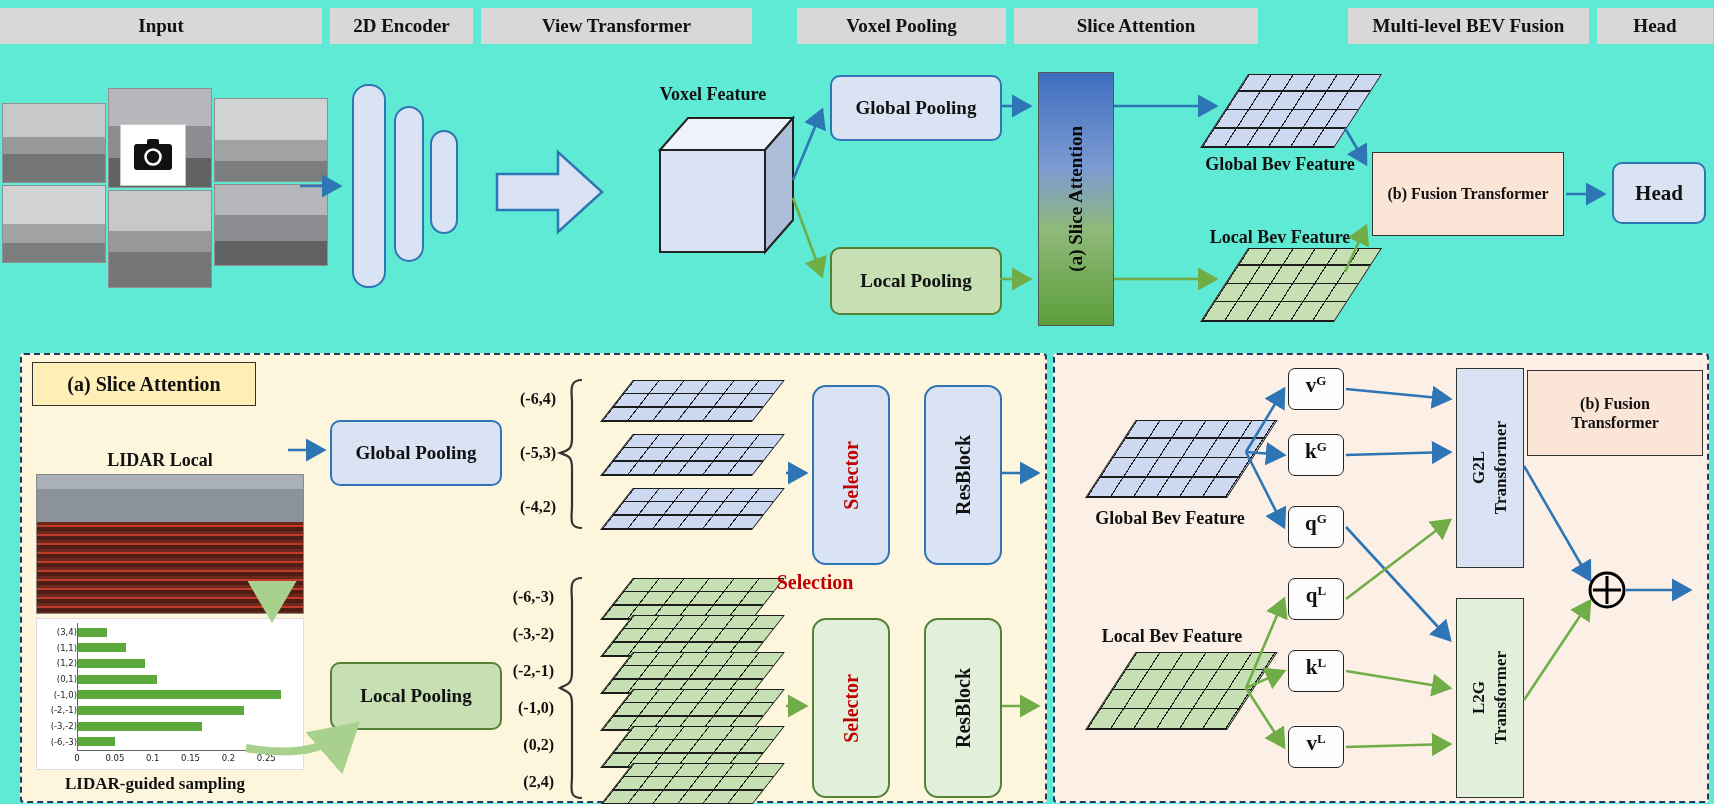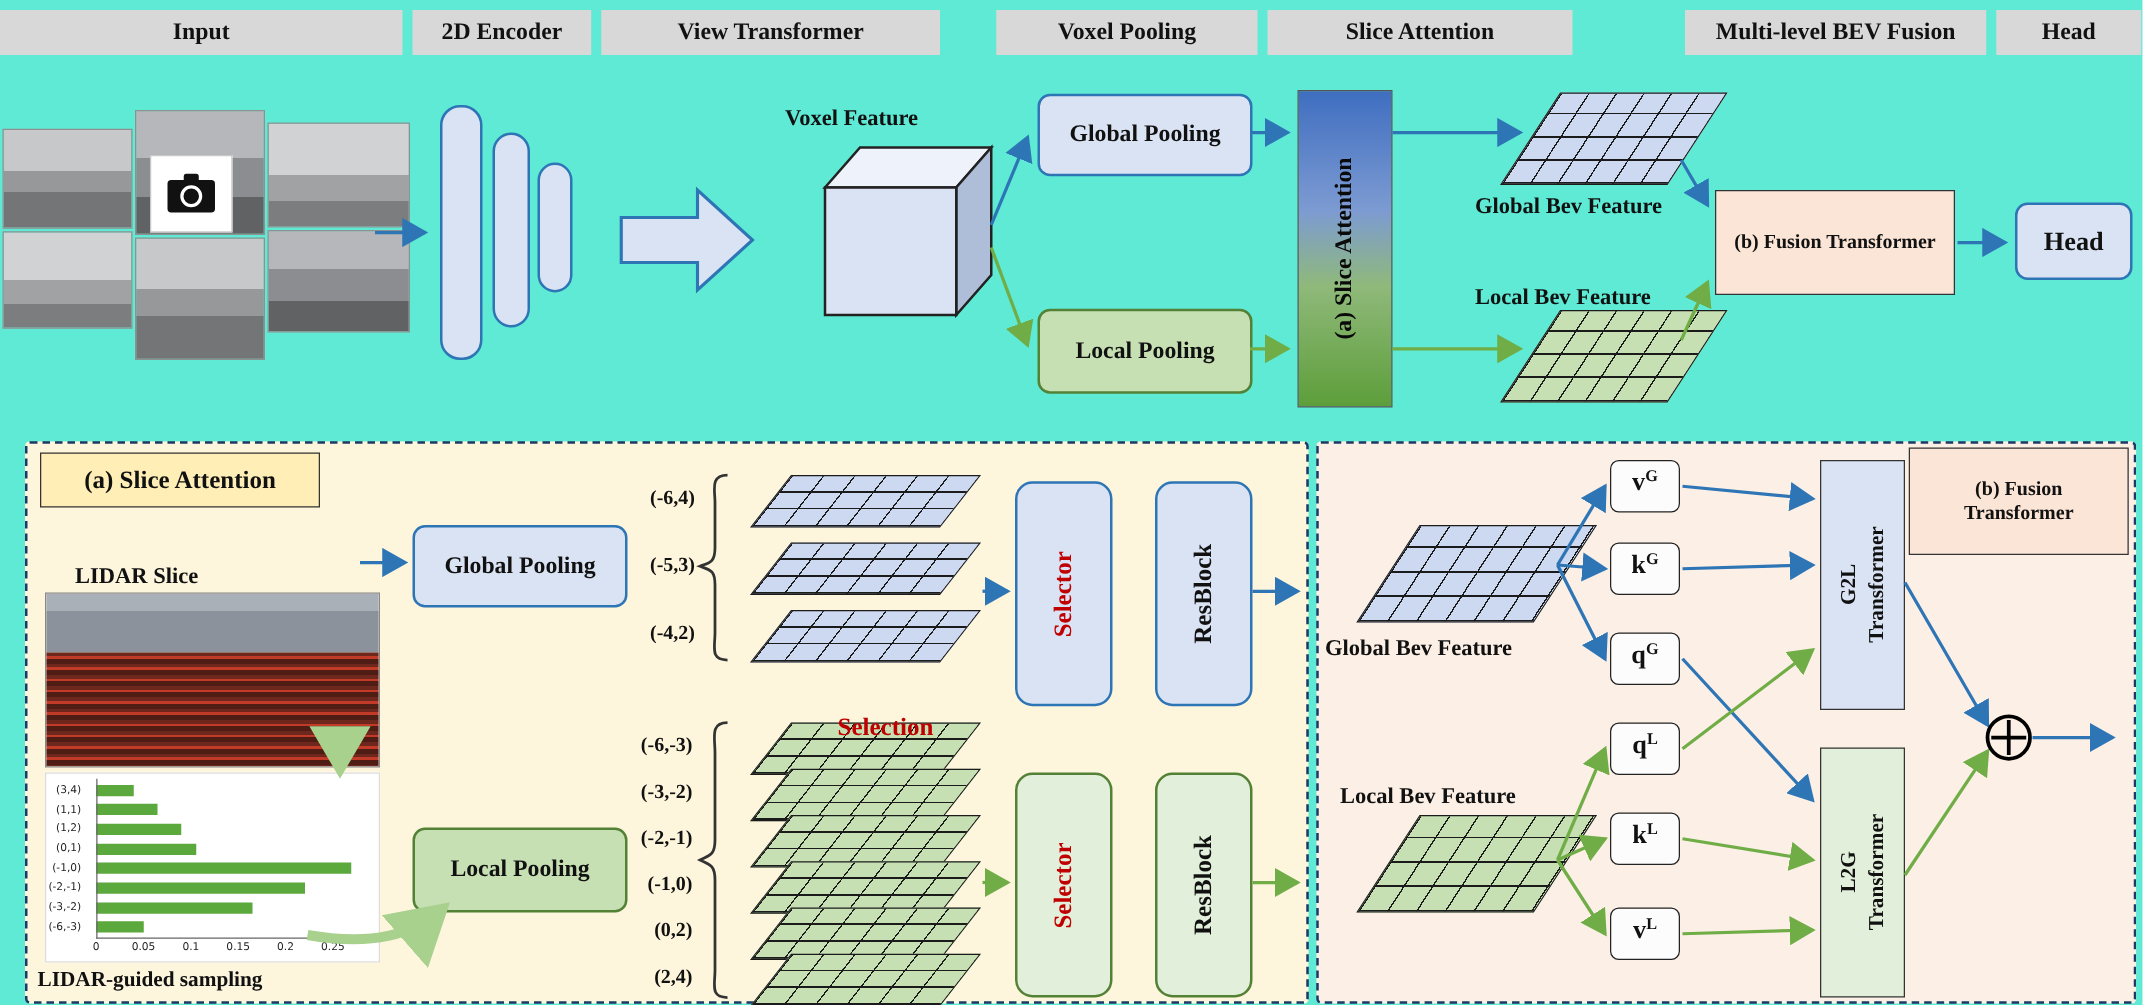--- a/index.html
+++ b/index.html
@@ -12,21 +12,21 @@
   .bluebox{position:absolute;background:var(--blue-fill,#dae3f3);border:2.5px solid var(--blue-border,#2e75b6);
        border-radius:10px;display:flex;align-items:center;justify-content:center;text-align:center;
        font-weight:bold;font-size:19px;line-height:1.15;}
   .greenbox{position:absolute;background:var(--green-fill,#c6e0b4);border:2.5px solid var(--green-border,#538135);
        border-radius:10px;display:flex;align-items:center;justify-content:center;text-align:center;
        font-weight:bold;font-size:19px;line-height:1.15;}
   .peachbox{position:absolute;background:var(--peach-fill,#fbe5d6);border:1.6px solid #333;
        display:flex;align-items:center;justify-content:center;text-align:center;
        font-weight:bold;font-size:16px;line-height:1.2;flex-direction:column;}
 
-  .lbl{position:absolute;font-weight:bold;}
+  .lbl{position:absolute;font-weight:bold;text-align:center;}
 
   .pill{position:absolute;background:var(--blue-fill,#dae3f3);border:2.5px solid var(--blue-border,#2e75b6);border-radius:16px;}
 
   .cam{position:absolute;border:1px solid #909090;
        background:linear-gradient(180deg,#c6c8ca 0 42%,#96989a 42% 64%,#737577 64% 100%);}
   .cam.v2{background:linear-gradient(180deg,#b5b7ba 0 38%,#8b8d90 38% 70%,#606264 70% 100%);}
   .cam.v3{background:linear-gradient(180deg,#d0d2d4 0 50%,#a0a2a4 50% 75%,#7b7d7f 75% 100%);}
   #cam-icon{position:absolute;left:120px;top:124px;width:64px;height:60px;background:#fff;
        display:flex;align-items:center;justify-content:center;border:1px solid #c8c8c8;}
 
@@ -68,21 +68,21 @@
 
   .tf{position:absolute;width:66px;height:198px;border:1.6px solid #333;display:flex;flex-direction:row;
       align-items:center;justify-content:center;gap:2px;}
   .tf .vtext{font-size:17px;}
   .tf.blue{background:var(--blue-fill,#dae3f3);}
   .tf.green{background:var(--green-fill-light,#e2efda);}
 
   #bar-chart{position:absolute;left:36px;top:618px;width:266px;height:150px;background:#ffffff;border:1px solid #ddd;}
   .bc-rows{position:absolute;left:0;top:4px;right:14px;bottom:18px;display:flex;flex-direction:column;justify-content:space-evenly;}
   .bc-row{display:flex;align-items:center;height:13px;}
-  .bc-label{width:40px;font:8.5px "DejaVu Sans",sans-serif;text-align:right;padding-right:12px;color:#222;box-sizing:border-box;}
+  .bc-label{width:40px;font:8.5px "DejaVu Sans",sans-serif;text-align:right;padding-right:0;color:#222;box-sizing:border-box;}
   .bc-plot{flex:1;height:100%;display:flex;align-items:center;}
   .bc-bar{height:9px;}
   .bc-yaxis{position:absolute;left:40px;top:4px;bottom:18px;width:1px;background:#666;}
   .bc-axis{position:absolute;left:40px;right:14px;bottom:18px;height:1px;background:#666;overflow:visible;}
   .bc-tick{position:absolute;top:3px;transform:translateX(-50%);font:8.5px "DejaVu Sans",sans-serif;color:#222;}
 
   #overlay{position:absolute;left:0;top:0;pointer-events:none;}
 </style>
 </head>
 <body>
@@ -128,21 +128,21 @@
   <div class="lbl" style="left:1180px;top:154px;width:200px;font-size:18px">Global Bev Feature</div>
   <div class="lbl" style="left:1180px;top:227px;width:200px;font-size:18px">Local Bev Feature</div>
   <div class="plane green" style="left:1200px;top:248px;width:132px;height:72px;--cw:22px;--ch:18.5px"></div>
 
   <div class="peachbox" style="left:1372px;top:152px;width:192px;height:84px;padding:0 14px;box-sizing:border-box">(b) Fusion Transformer</div>
   <div class="bluebox" style="left:1612px;top:162px;width:90px;height:58px;font-size:21px">Head</div>
 
   <div class="panel" id="panelA"></div>
   <div id="panelA-title">(a) Slice Attention</div>
 
-  <div class="lbl" style="left:60px;top:450px;width:200px;font-size:18px">LIDAR Slice</div>
+  <div class="lbl" style="left:60px;top:450px;width:200px;font-size:18px">LIDAR Local</div>
   <div id="lidar-img">
     <div class="lidar-sky"></div>
     <div class="lidar-ground"></div>
   </div>
 
   <div id="bar-chart">
     <div class="bc-rows">
         <div class="bc-row">
           <div class="bc-label">(3,4)</div>
           <div class="bc-plot">
@@ -240,21 +240,21 @@
     </div>
   <div class="tallbox green" style="left:924px;top:618px">
       <span class="vtext">ResBlock</span>
     </div>
 
   <div class="lbl" style="left:670px;top:570px;width:290px;font-size:20px;line-height:25px;color:var(--red-text,#c00000)">
     <div>Selection</div>
   </div>
 
   <div class="panel" id="panelB"></div>
-  <div class="peachbox" style="left:1527px;top:358px;width:174px;height:84px">
+  <div class="peachbox" style="left:1527px;top:370px;width:174px;height:84px">
     <div>(b) Fusion</div>
     <div>Transformer</div>
   </div>
 
   <div class="plane blue" style="left:1085px;top:420px;width:140px;height:76px;--cw:23px;--ch:19.5px"></div>
   <div class="lbl" style="left:1060px;top:508px;width:220px;font-size:18px">Global Bev Feature</div>
   <div class="lbl" style="left:1072px;top:626px;width:200px;font-size:18px">Local Bev Feature</div>
   <div class="plane green" style="left:1085px;top:652px;width:140px;height:76px;--cw:23px;--ch:19.5px"></div>
 
   <div class="qkv" style="left:1288px;top:368px">

